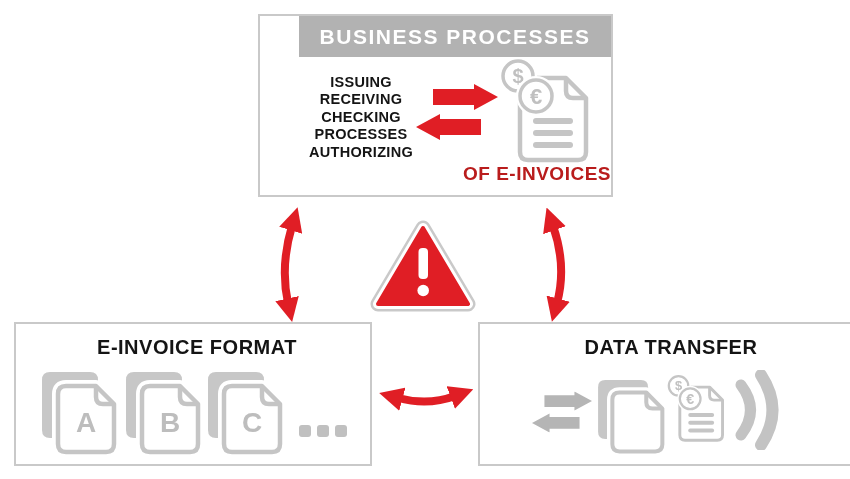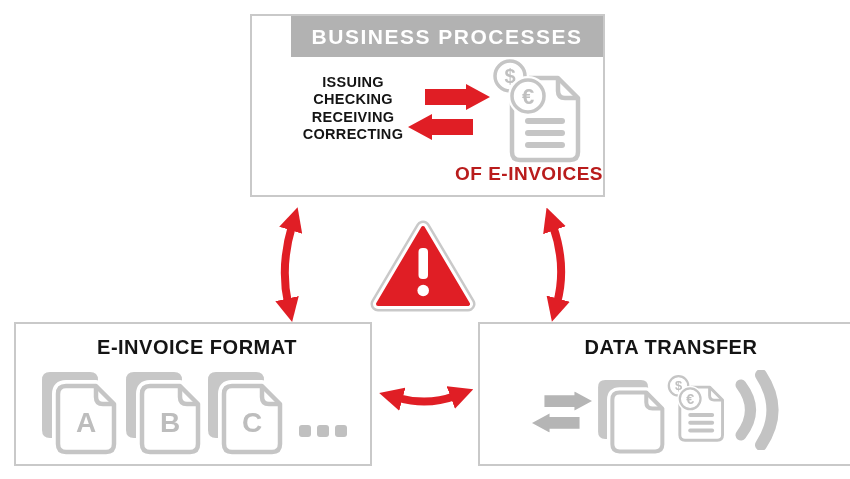--- a/index.html
+++ b/index.html
@@ -6,21 +6,21 @@
   body{
     width:850px;height:479px;position:relative;overflow:hidden;
     background:#ffffff;
     font-family:"Liberation Sans", sans-serif;
     color:#141414;
   }
   .box{
     position:absolute;background:#fff;
     border:2px solid #c9c9c9;box-sizing:border-box;
   }
-  #top-box{left:250px;top:14px;width:355px;height:183px;padding-left:39px;}
+  #top-box{left:258px;top:14px;width:355px;height:183px;padding-left:39px;}
   #left-box{left:14px;top:322px;width:358px;height:144px;}
   #right-box{left:478px;top:322px;width:378px;height:144px;}
 
   .box-header{
     height:41px;background:#b2b2b2;color:#ffffff;
     font-weight:bold;font-size:21px;letter-spacing:1.5px;
     text-align:center;line-height:42px;white-space:nowrap;
   }
   .box-title{
     position:absolute;left:8px;right:0;top:12px;
@@ -125,23 +125,24 @@
     <polygon points="59,10 104,86 14,86" fill="#ffffff" stroke="#ffffff" stroke-width="10" stroke-linejoin="round"></polygon>
     <polygon points="59,10 104,86 14,86" fill="#e01e25" stroke="#e01e25" stroke-width="4" stroke-linejoin="round"></polygon>
     <rect x="54.5" y="30" width="9.5" height="31" rx="4" fill="#ffffff"></rect>
     <circle cx="59.2" cy="72.5" r="5.8" fill="#ffffff"></circle>
   </svg>
 
   <div class="box" id="top-box">
     <div class="box-header">BUSINESS PROCESSES</div>
     <ul class="process-list">
       <li>ISSUING</li>
+      <li>RECEIVING</li>
       <li>CHECKING</li>
-      <li>RECEIVING</li>
-      <li>CORRECTING</li>
+      <li>PROCESSES</li>
+      <li>AUTHORIZING</li>
     </ul>
     <svg class="exch-top" viewBox="0 0 82 56">
       <use href="#sym-exch"></use>
     </svg>
     <svg class="invoice-top" viewBox="0 0 102 106">
       <use href="#sym-invoice"></use>
     </svg>
     <div class="of-einvoices">OF E-INVOICES</div>
   </div>
 

